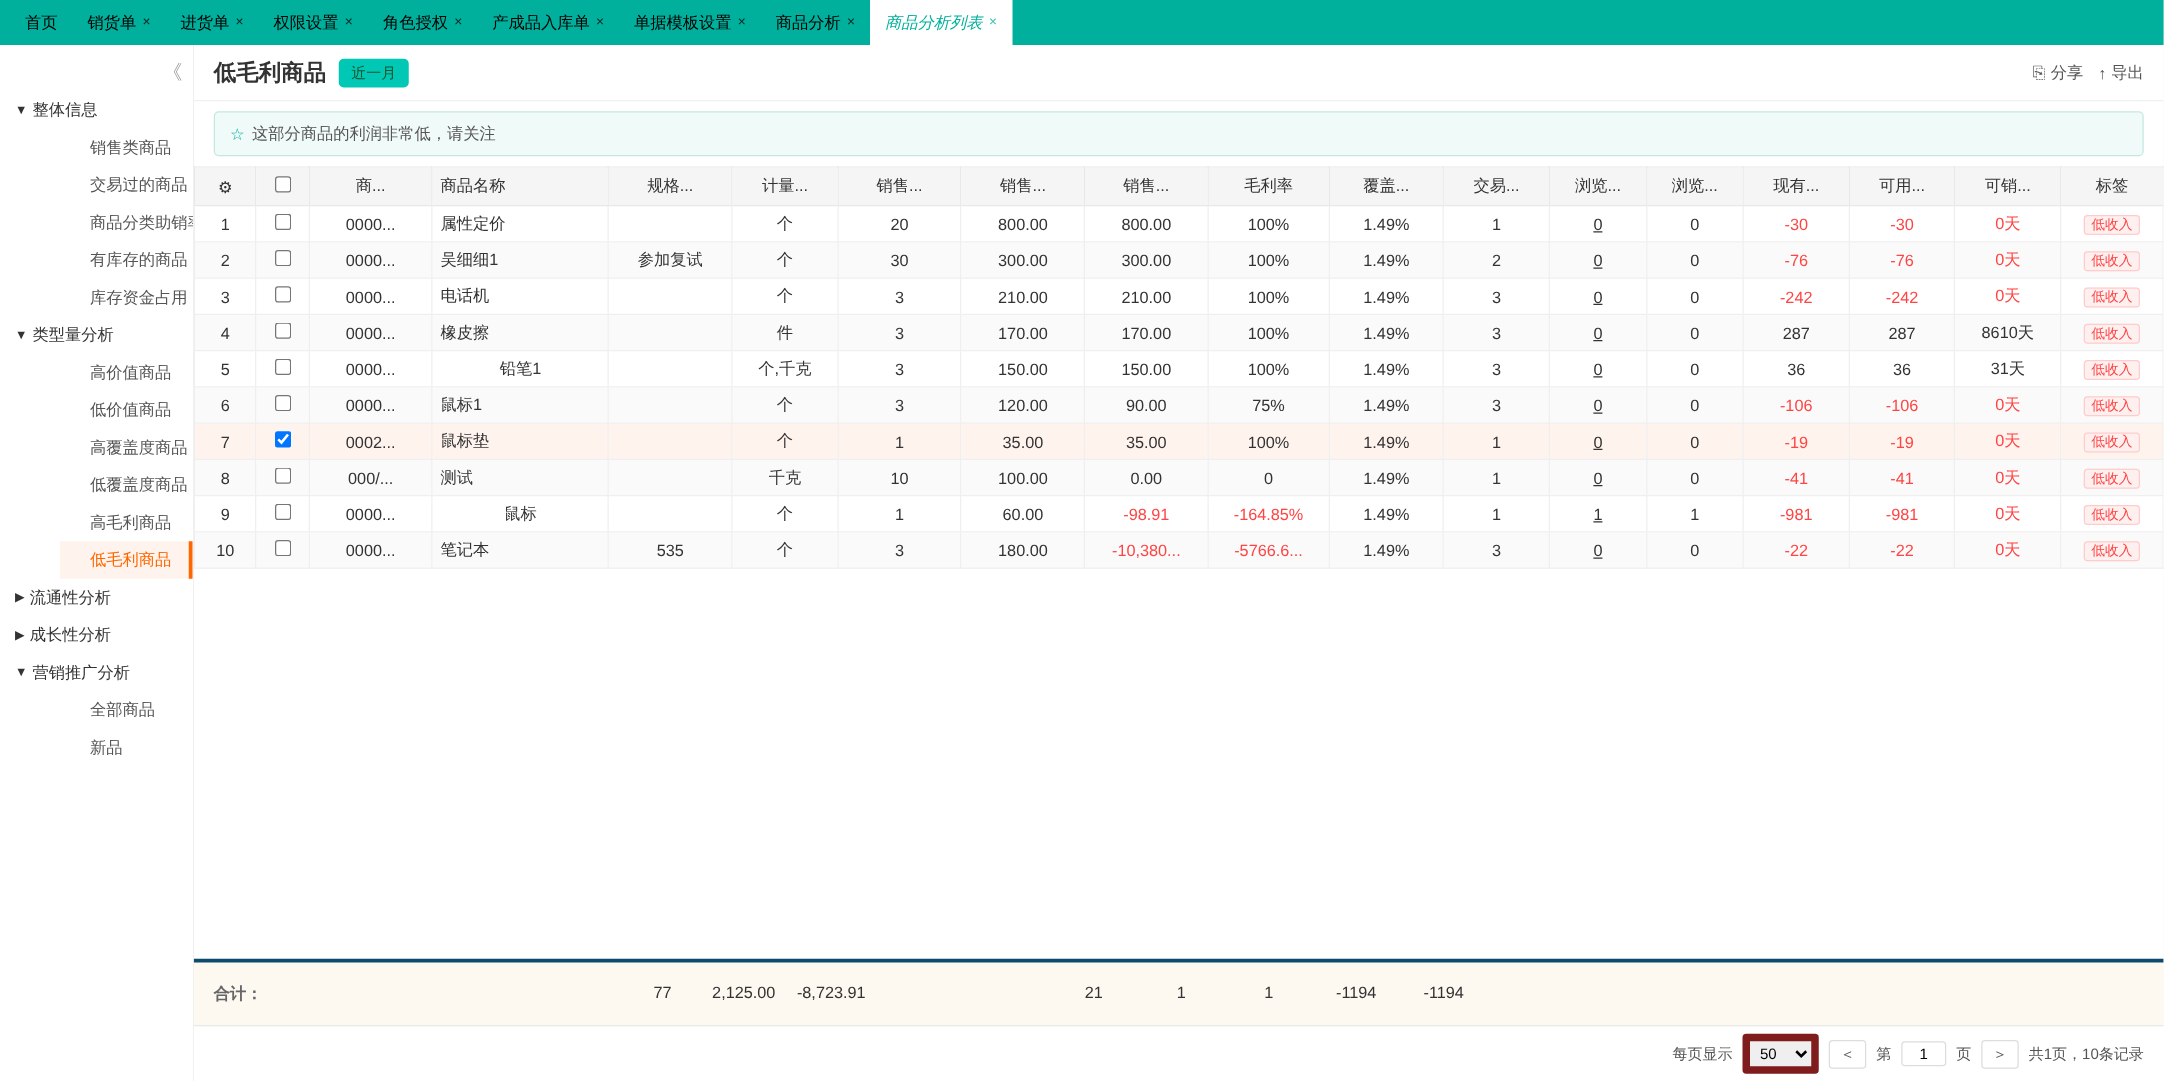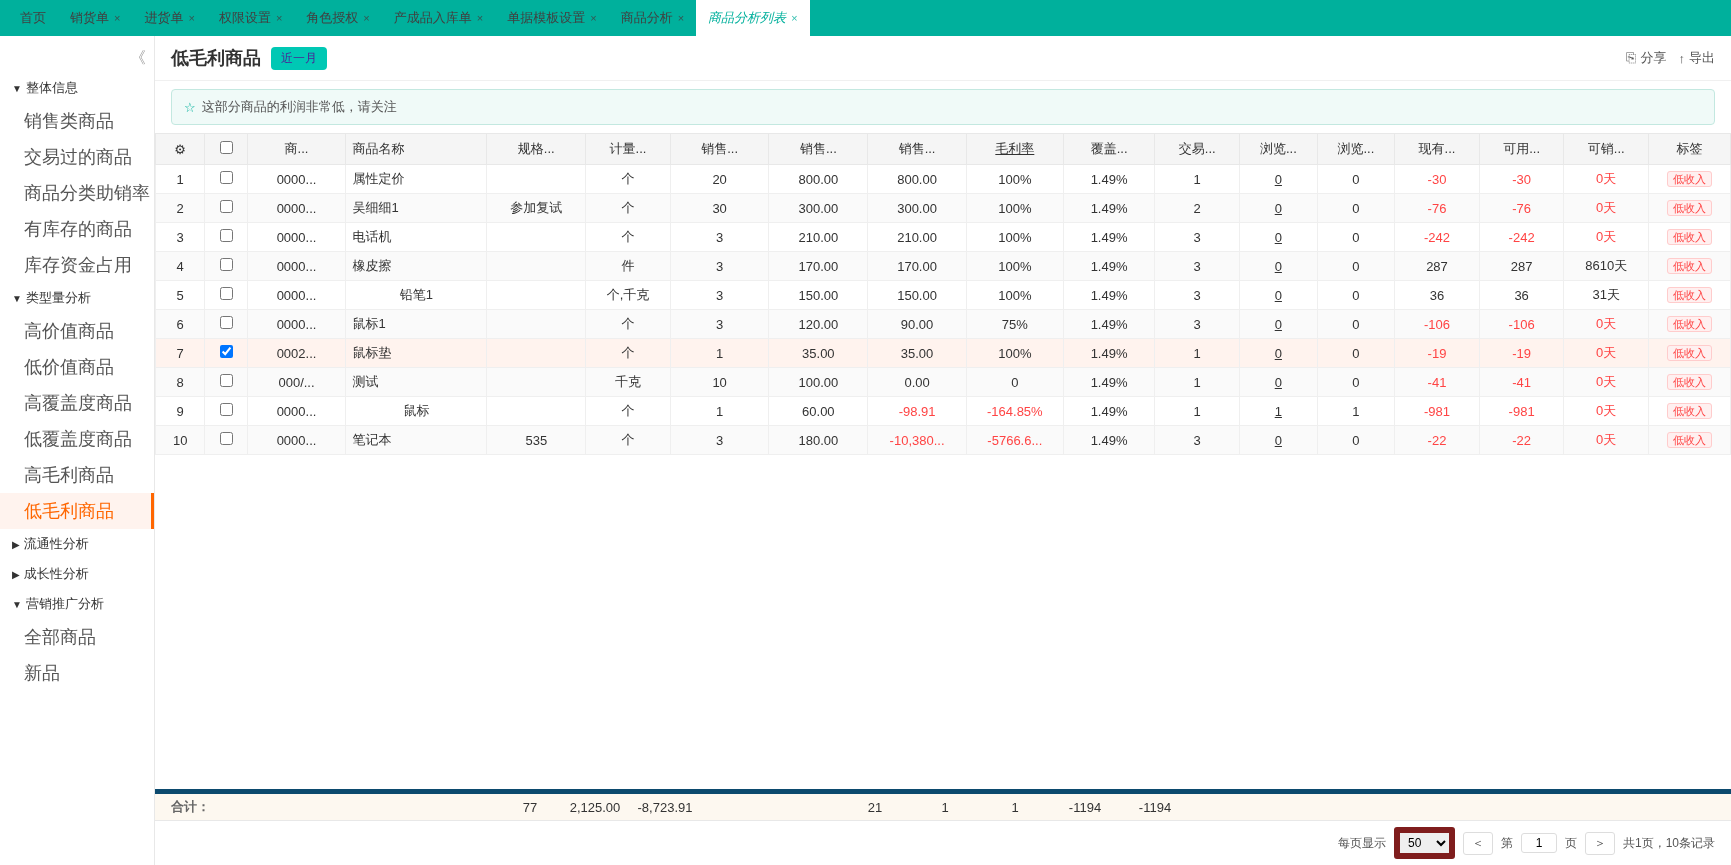--- a/index.html
+++ b/index.html
@@ -8,21 +8,21 @@
     
     .top-nav {
       background: #00b09c;
       display: flex;
       align-items: center;
       height: 36px;
       padding: 0 8px;
       gap: 0;
     }
     .nav-item {
-      color: #404040;
+      color: #000000;
       padding: 0 12px;
       height: 36px;
       display: flex;
       align-items: center;
       cursor: pointer;
       white-space: nowrap;
       font-size: 13px;
     }
     .nav-item.active {
       background: #fff;
@@ -60,22 +60,23 @@
       cursor: pointer;
     }
     .sidebar-group-header .arrow {
       margin-right: 4px;
       font-size: 10px;
     }
     .sidebar-item {
       padding: 6px 16px 6px 24px;
       color: #555;
       cursor: pointer;
-      font-size: 18px;
+      font-size: 13px;
       white-space: nowrap;
+      margin-left: 48px;
     }
     .sidebar-item.active {
       background: #fff3ee;
       color: #ff6600;
       border-right: 3px solid #ff6600;
     }
     .collapse-btn {
       display: flex;
       justify-content: flex-end;
       padding: 4px 8px;
@@ -103,21 +104,21 @@
       border-bottom: 1px solid #f0f0f0;
       gap: 10px;
     }
     .page-title {
       font-size: 18px;
       font-weight: bold;
       color: #333;
     }
     .filter-btn {
       background: #00c8b4;
-      color: #4c1d95;
+      color: #14532d;
       border: none;
       border-radius: 4px;
       padding: 3px 10px;
       font-size: 12px;
       cursor: pointer;
     }
     .search-box {
       display: flex;
       align-items: center;
       border: 1px solid #ddd;
@@ -210,35 +211,34 @@
       text-decoration: underline;
       cursor: pointer;
     }
     .col-num { width: 35px; }
     .col-check { width: 30px; }
     .col-code { width: 70px; }
     .col-name { width: 100px; text-align: left; }
     .col-spec { width: 70px; }
     .col-unit { width: 60px; }
     .col-sale { width: 70px; }
-    .col-gross { width: 65px; text-decoration: underline; }
+    .col-gross { width: 65px; }
     .col-cover { width: 65px; }
     .col-trade { width: 60px; }
     .col-browse { width: 55px; }
     .col-stock { width: 60px; }
     .col-avail { width: 60px; }
     .col-sell { width: 60px; }
     .col-tag { width: 55px; text-align: center; }
 
     
     .table-footer {
-      border-top: 5px solid #0c4a6e;
-      padding: 4px 16px;
-      display: flex;
-      align-items: center;
+      border-top: 3px solid #0c4a6e;
+      padding: 16px 16px;
+      display: flex;
       background: #fdf8f0;
     }
     .footer-label { color: #666; margin-right: 20px; font-weight: bold; }
     .footer-cell {
       min-width: 70px;
       text-align: center;
       color: #333;
     }
 
     

